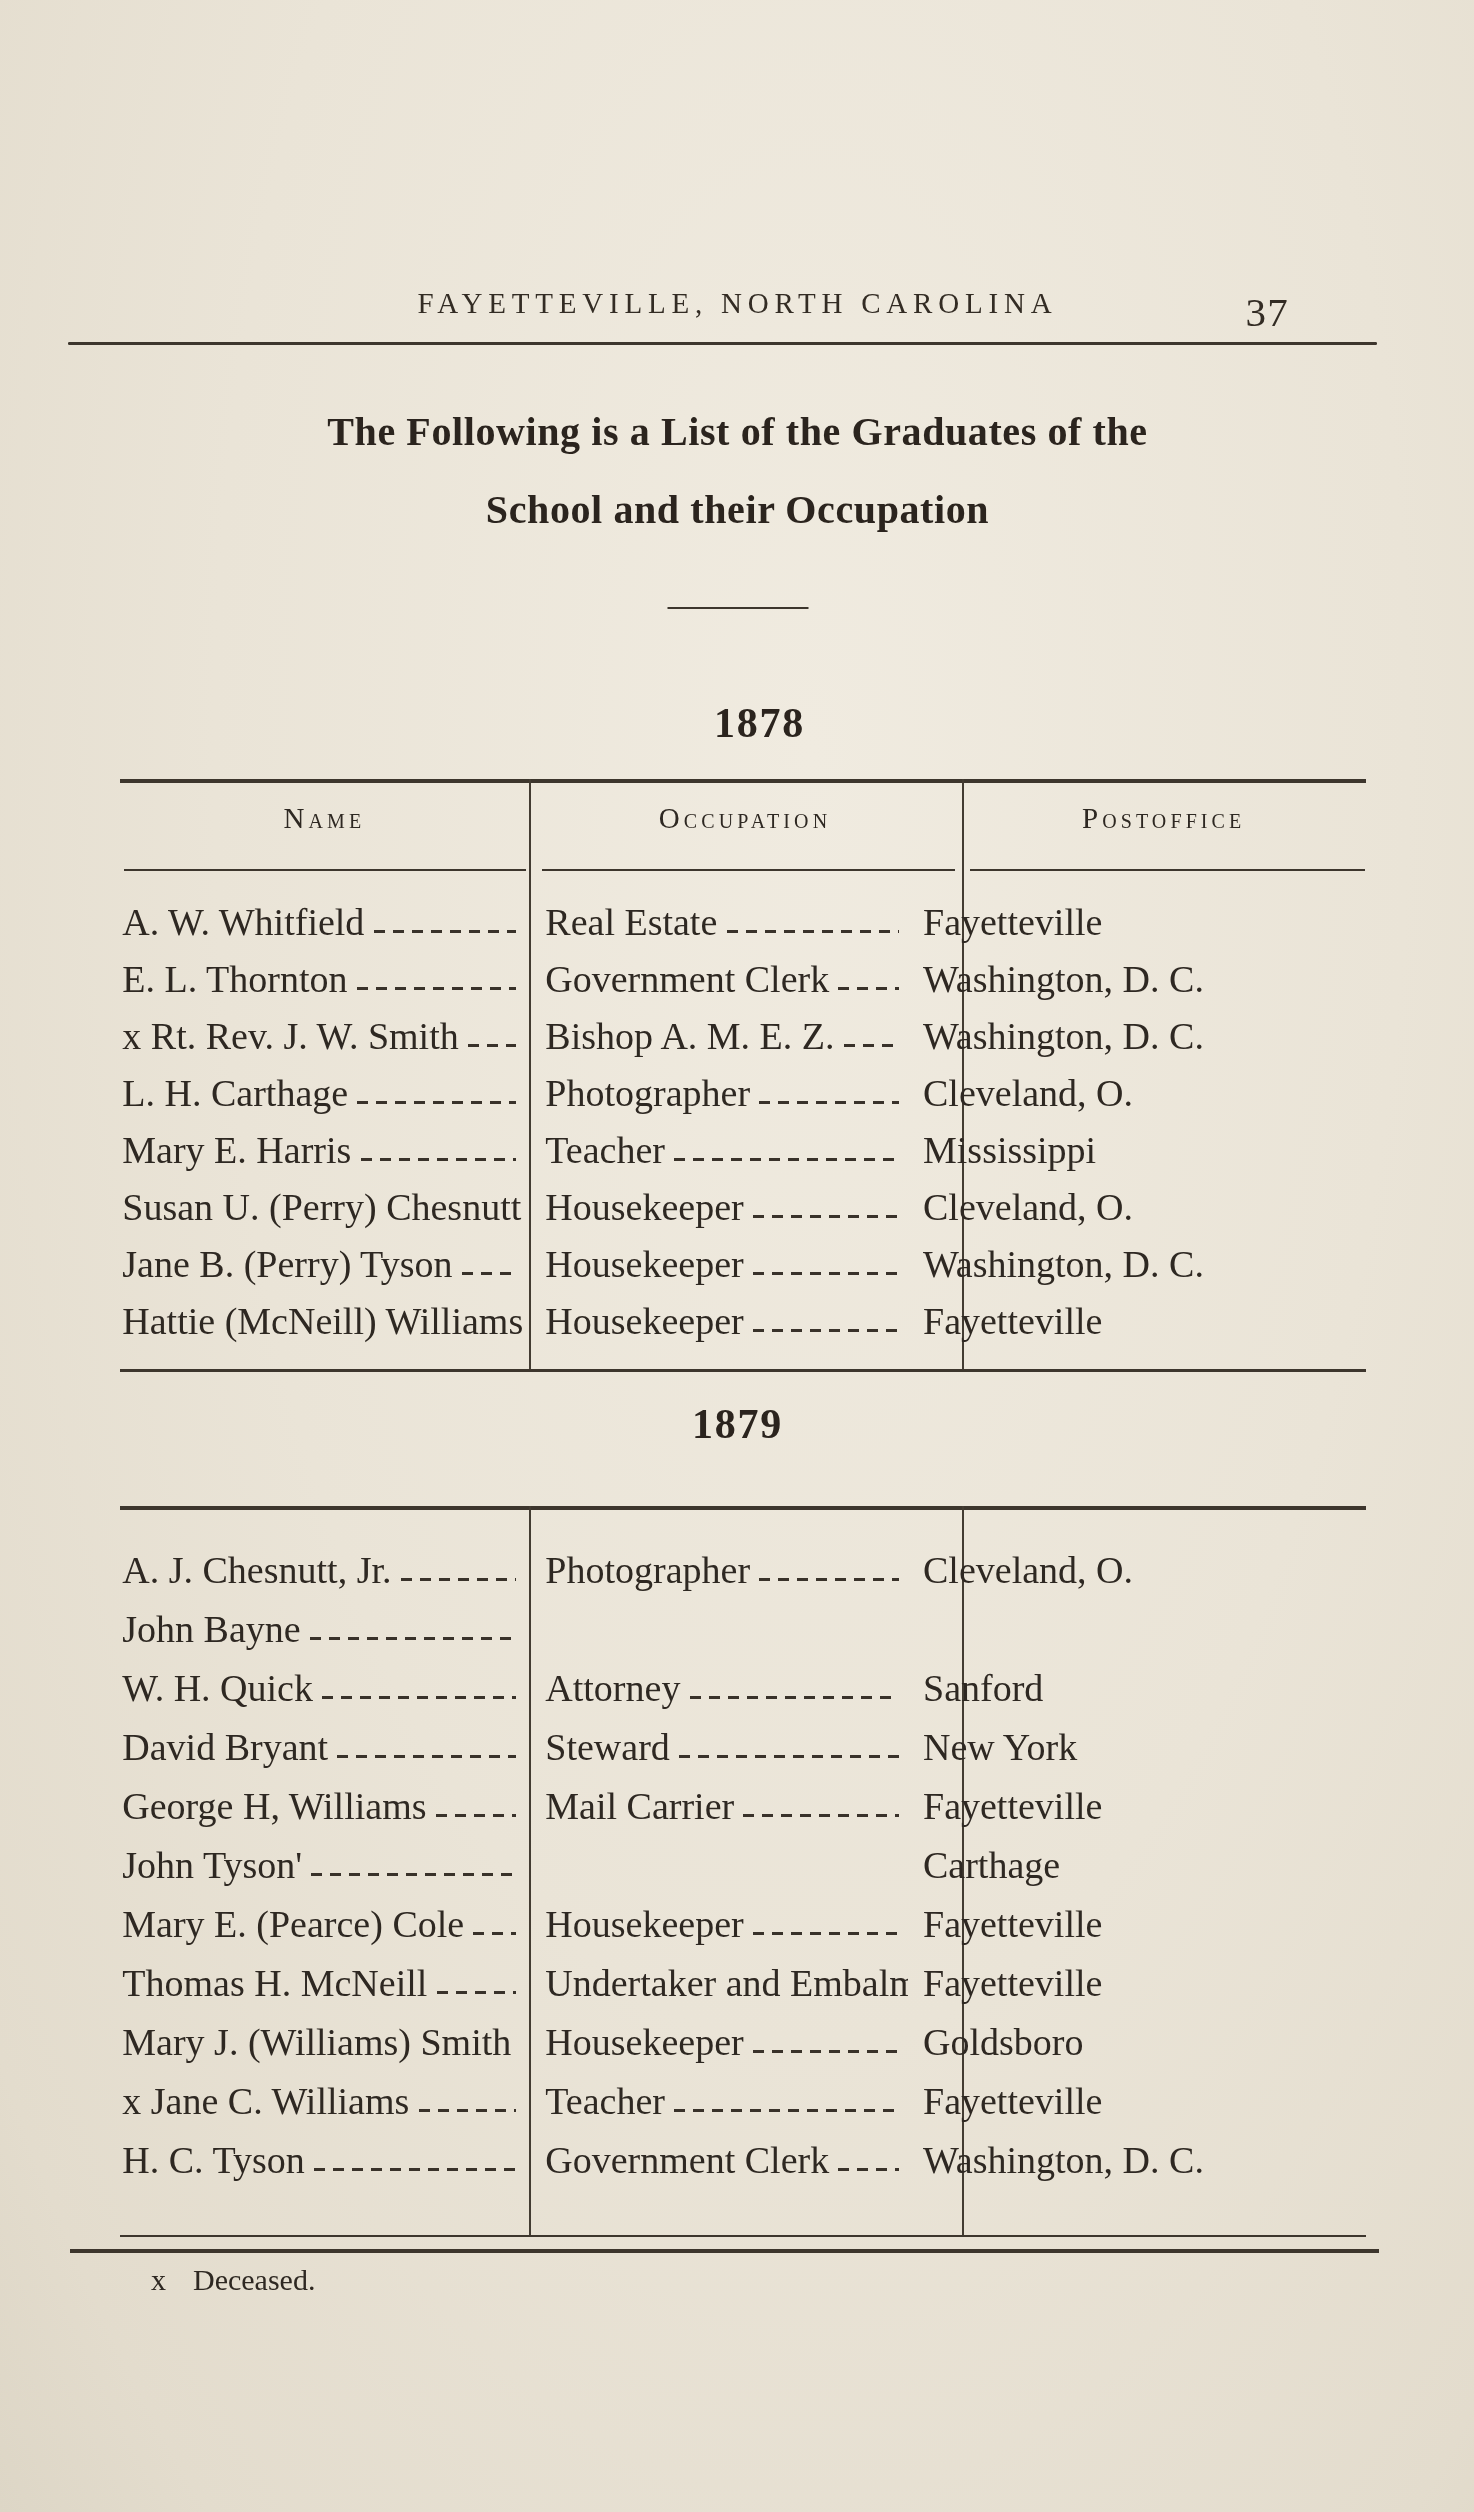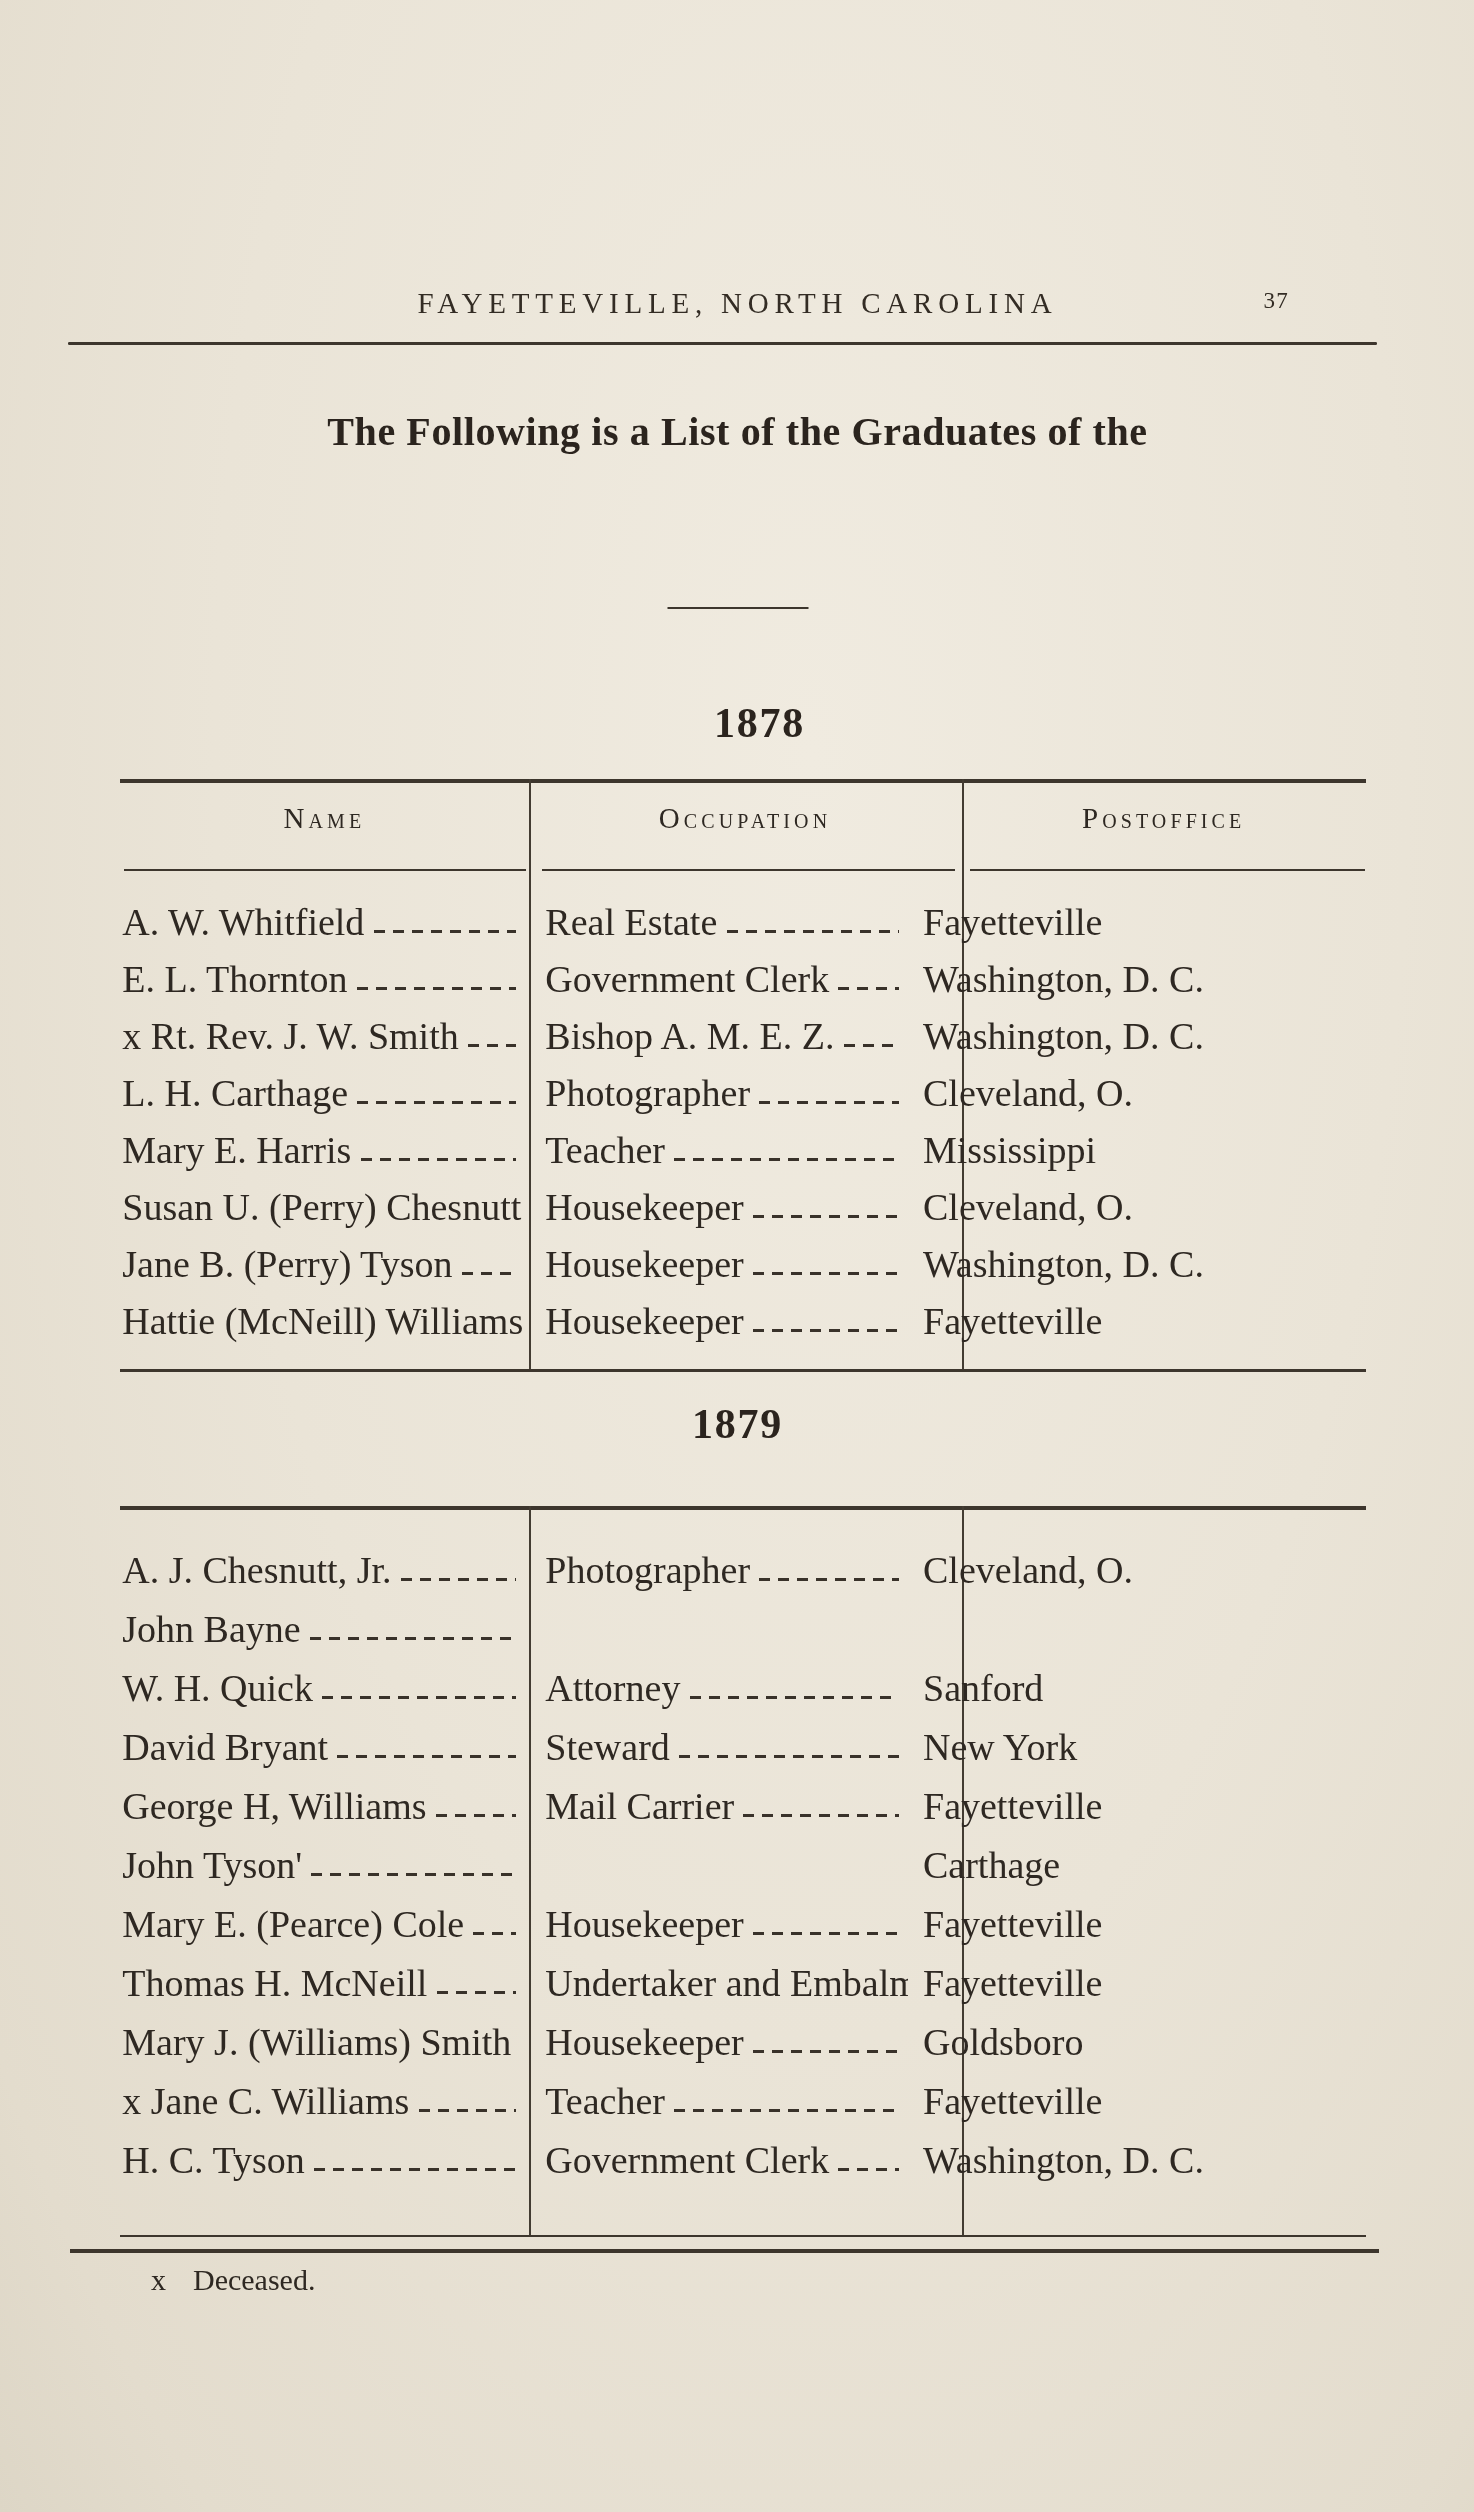--- a/index.html
+++ b/index.html
@@ -15,21 +15,21 @@
     overflow:hidden;
   }
   
   .running-head{
     position:absolute;top:287px;left:0;width:100%;
     text-align:center;font-size:29px;letter-spacing:5.8px;
     color:#332c24;
   }
   .page-number{
     position:absolute;top:288px;right:186px;
-    font-size:23px;color:#332c24;letter-spacing:1.2px;
+    font-size:41px;color:#332c24;letter-spacing:1.2px;
   }
   .head-rule{
     position:absolute;top:342px;left:68px;width:1309px;height:2.9px;
     background:#3d362d;border-radius:1.2px;
   }
   
   .title-line{
     position:absolute;left:0;width:100%;text-align:center;
     font-size:40px;font-weight:bold;color:#2b241e;letter-spacing:0.6px;
   }
@@ -102,20 +102,21 @@
 
 <div class="page">
 
   <div class="running-head">
     <span>FAYETTEVILLE, NORTH CAROLINA</span>
   </div>
   <div class="page-number">37</div>
   <div class="head-rule"></div>
 
   <div class="title-line" id="title1">The Following is a List of the Graduates of the</div>
+  <div class="title-line" id="title2">School and their Occupation</div>
   <div class="title-rule"></div>
 
   <div class="year" id="year1">1878</div>
   <section class="gtable" id="table1">
       <div class="trule"></div>
       <div class="vline v1"></div>
       <div class="vline v2"></div>
       <div class="thead">
         <div class="hcell h-name">Name</div>
         <div class="hcell h-occ">Occupation</div>

